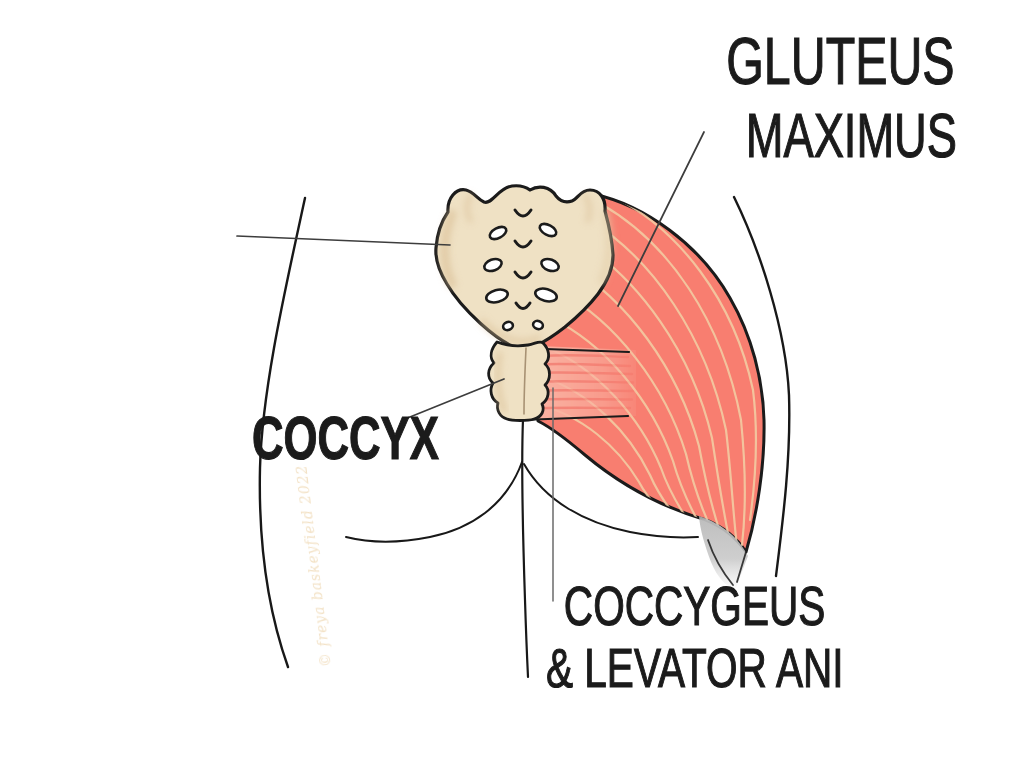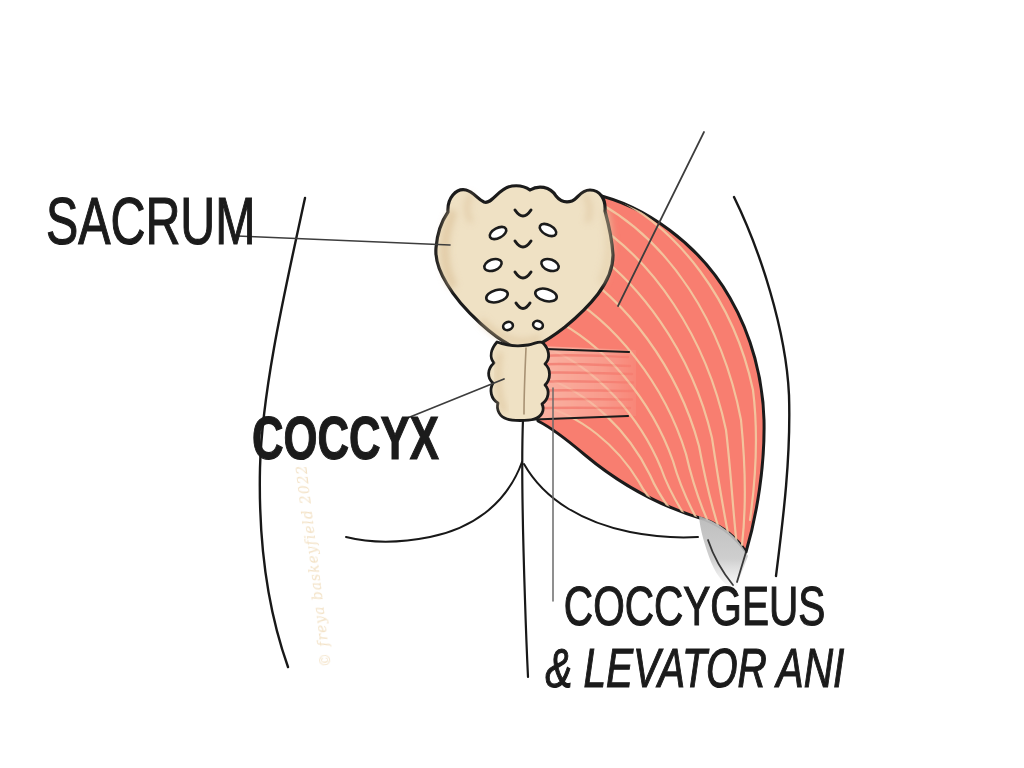--- a/index.html
+++ b/index.html
@@ -14,21 +14,21 @@
     -webkit-text-stroke:1.1px #1b1b1b;
     white-space:nowrap; line-height:1.0;
   }
   .lbl-inner { display:inline-block; transform:scale(0.78,1.08); transform-origin:center; }
   .lbl-left  { transform-origin:left center; }
   #lbl-gluteus  { left:690px; top:30px;  width:300px; text-align:center; font-size:62px; }
   #lbl-gluteus .line2 { margin-top:14px; margin-left:22px; font-size:58px; }
   #lbl-sacrum   { left:46px;  top:190px; font-size:62px; }
   #lbl-coccyx   { left:252px; top:410px; font-size:56px;font-weight:bold; }
   #lbl-coccygeus{ left:500px; top:580px; width:390px; text-align:center; font-size:52px; }
-  #lbl-coccygeus .line2 { margin-top:10px;font-style:italic; }
+  #lbl-coccygeus .line2 { margin-top:10px; }
   #watermark {
     position:absolute; left:318px; top:668px;
     transform:rotate(-97deg); transform-origin:0 0;
     font-family:"DejaVu Serif", serif; font-style:italic;
     font-size:14px; letter-spacing:1px; color:#f3e2c6; white-space:nowrap;
   }
 </style>
 </head>
 <body>
 
@@ -161,24 +161,25 @@
     </g>
 
     <g fill="none" stroke-linecap="round">
       <path stroke="#3d3d3d" stroke-width="1.7" d="M237,236 L450,245"></path>
       <path stroke="#3d3d3d" stroke-width="1.7" d="M704,132 L618,306"></path>
       <path stroke="#3d3d3d" stroke-width="1.7" d="M405,419 L504,379"></path>
       <path stroke="#6a6a6a" stroke-width="1.5" d="M553,388 L553,601"></path>
     </g>
   </svg>
 
+  <div class="label" id="lbl-gluteus">
+    <div class="line1"><span class="lbl-inner">GLUTEUS</span></div>
+    <div class="line2"><span class="lbl-inner">MAXIMUS</span></div>
+  </div>
 
-  <div class="label" id="lbl-sacrum">
-    <span class="lbl-inner lbl-left">SACRUM</span>
-  </div>
 
   <div class="label" id="lbl-coccyx">
     <span class="lbl-inner lbl-left">COCCYX</span>
   </div>
 
   <div class="label" id="lbl-coccygeus">
     <div class="line1"><span class="lbl-inner">COCCYGEUS</span></div>
     <div class="line2"><span class="lbl-inner">&amp; LEVATOR ANI</span></div>
   </div>
 

